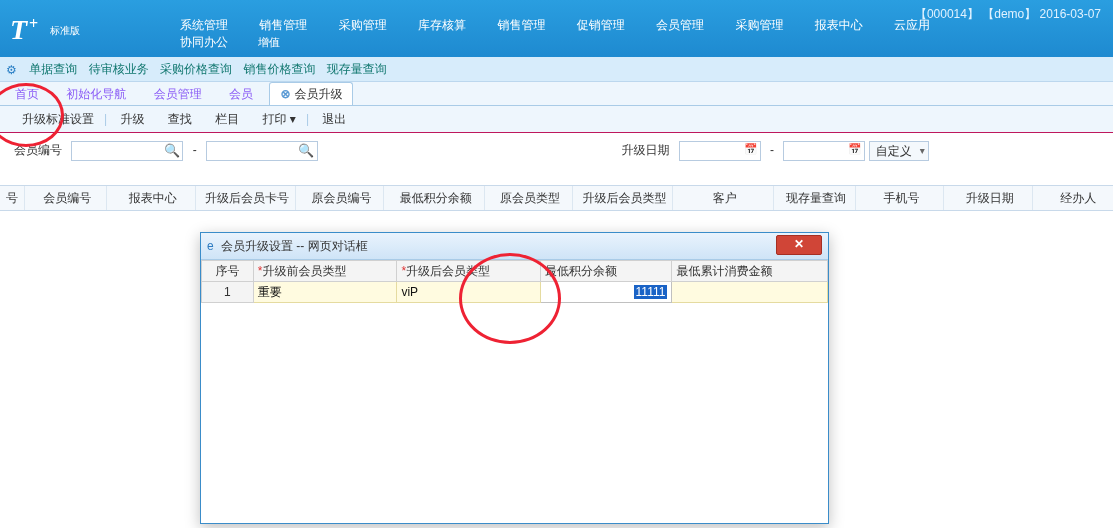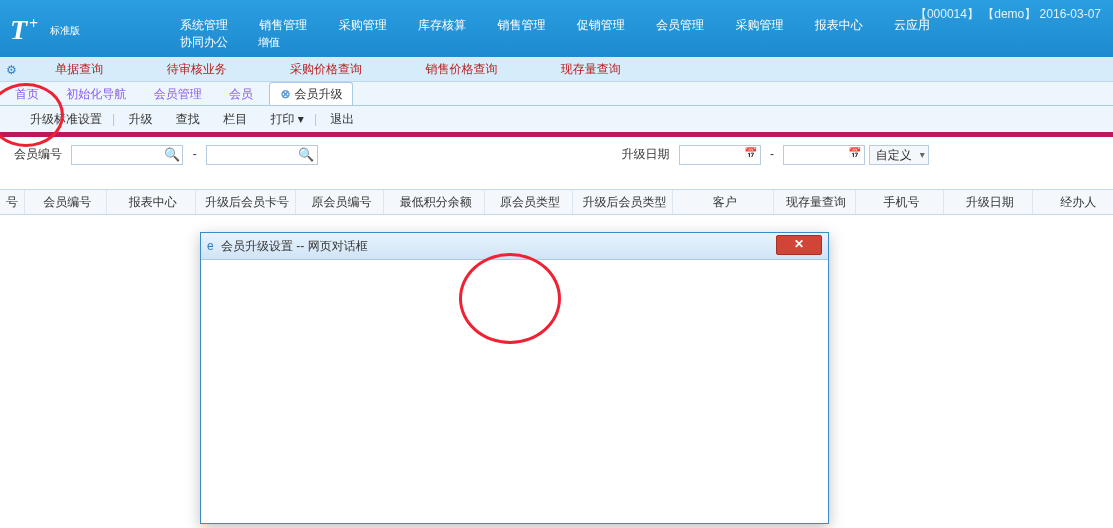--- a/index.html
+++ b/index.html
@@ -8,28 +8,28 @@
 .logo{position:absolute;left:10px;top:14px;font-family:Georgia,serif;font-size:28px;font-weight:bold;font-style:italic}
 .logo sup{font-size:16px;font-style:normal;margin-left:2px}
 .edition{position:absolute;left:50px;top:24px;font-size:10px}
 .topright{position:absolute;right:12px;top:6px;font-size:12px;color:#e0f2ff}
 .mainmenu{position:absolute;left:180px;bottom:6px}
 .mainmenu span{display:inline-block;margin-right:28px;color:#fff;cursor:pointer}
 .badge{color:#ff9c3a;font-size:11px;margin-left:2px}
 
 .querybar{background:#d7ecfb;height:24px;border-bottom:1px solid #bcd7ee;padding-left:6px;line-height:24px}
 .querybar .gear{display:inline-block;width:16px;color:#2a7fc5;vertical-align:middle}
-.querybar span.item{color:#b91c1c;margin:0 30px;cursor:pointer}
+.querybar span.item{color:#0f766e;margin:0 4px;cursor:pointer}
 
 .tabs{height:23px;border-bottom:1px solid #a9cbe7;background:#eef6fd;padding-left:4px}
 .tab{display:inline-block;height:22px;line-height:22px;padding:0 10px;color:#8b5cf6;cursor:pointer;border:1px solid transparent;border-bottom:none;margin-right:2px;border-radius:3px 3px 0 0}
 .tab.active{background:#fff;border-color:#a9cbe7;color:#333}
 .tab .close{margin-right:4px;color:#5b9bd5;font-weight:bold}
 
-.toolbar{height:26px;line-height:26px;background:#eef6fd;border-bottom:5px solid #be185d;padding-left:20px}
+.toolbar{height:26px;line-height:26px;background:#eef6fd;border-bottom:1px solid #be185d;padding-left:12px}
 .toolbar span.btn{display:inline-block;padding:0 10px;cursor:pointer}
 .toolbar span.sep{color:#a9cbe7}
 
 .filters{height:40px;padding:8px 10px 4px 14px}
 .filters label{margin-right:6px}
 .smallinput{display:inline-block;border:1px solid #b7cbe0;height:18px;vertical-align:middle;background:#fff;position:relative}
 .smallinput .mag{position:absolute;right:2px;top:1px;color:#8ab3d6;font-size:13px}
 .smallinput .cal{position:absolute;right:2px;top:1px;color:#8ab3d6;font-size:11px}
 .dash{margin:0 6px}
 .filters .group2{display:inline-block;margin-left:300px}
@@ -135,16 +135,36 @@
   <span style="width:84px">升级日期</span>
   <span style="width:84px">经办人</span>
 </div>
 
 <div class="dialog">
   <div class="titlebar">
     <span class="eicon">e</span>
     <span>会员升级设置  --  网页对话框</span>
     <span class="closebtn">✕</span>
   </div>
+  <table>
+    <tbody>
+        <tr>
+      <th style="width:34px;text-align:center">序号</th>
+      <th class="req" style="width:110px">升级前会员类型</th>
+      <th class="req" style="width:110px">升级后会员类型</th>
+      <th style="width:100px">最低积分余额</th>
+      <th style="width:120px">最低累计消费金额</th>
+    </tr>
+    <tr>
+      <td class="num">1</td>
+      <td><span class="seltext">重要</span></td>
+      <td><span class="seltext">viP</span></td>
+      <td style="background:#fff;border-color:#c0c0c0">
+            <span class="hlval">11111</span>
+          </td>
+      <td><span></span></td>
+    </tr>
+  </tbody>
+    </table>
 </div>
 
 <div class="circle c1"></div>
 <div class="circle c2"></div>
 
 </body></html>

